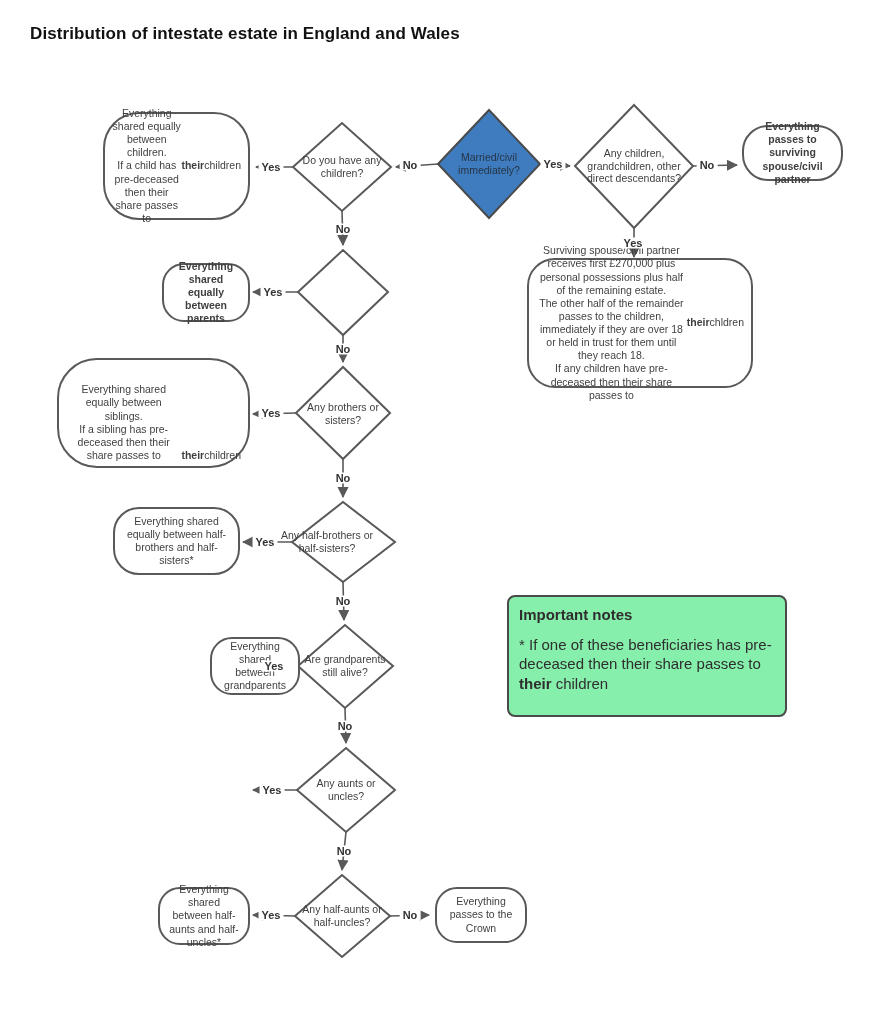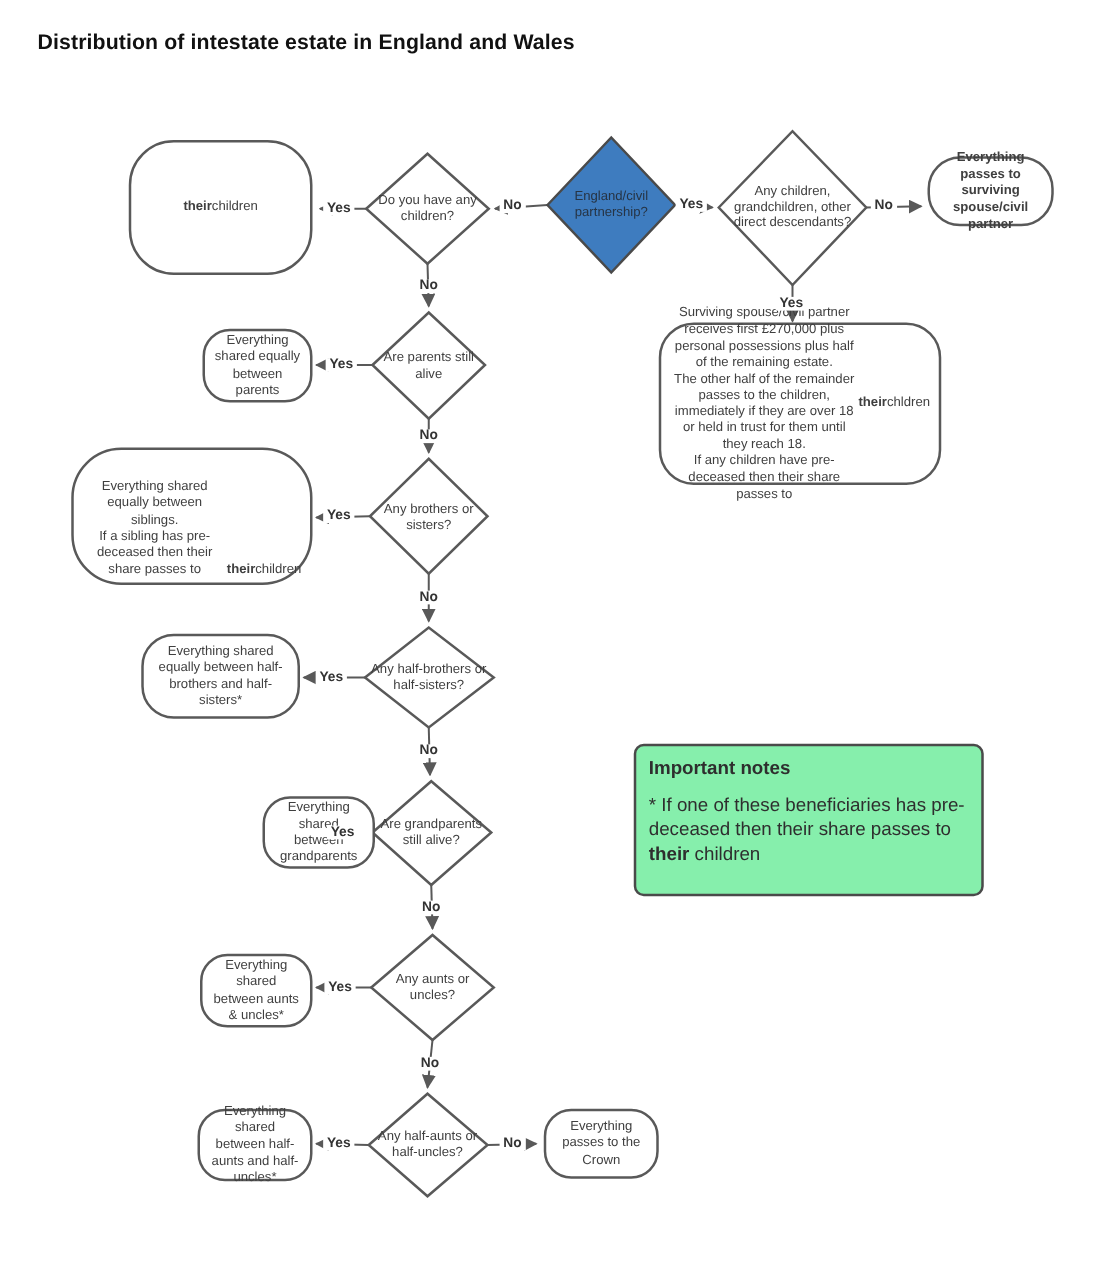--- a/index.html
+++ b/index.html
@@ -78,40 +78,39 @@
       <polygon points="298,292 343,250 388,292 343,335"></polygon>
       <polygon points="296,413 343,367 390,413 343,459"></polygon>
       <polygon points="292,542 343,502 395,542 343,582"></polygon>
       <polygon points="298,666 345,625 393,666 345,708"></polygon>
       <polygon points="297,790 346,748 395,790 346,832"></polygon>
       <polygon points="295,916 342,875 390,916 342,957"></polygon>
     </g>
   </svg>
 
   <div class="dlabel" style="left:300px;top:130px;width:84px;height:74px;">Do you have any children?</div>
-  <div class="dlabel dlabel--highlight" style="left:446px;top:126px;width:86px;height:76px;">England/civil partnership?</div>
+  <div class="dlabel dlabel--highlight" style="left:446px;top:126px;width:86px;height:76px;">Married/civil immediately?</div>
   <div class="dlabel" style="left:584px;top:120px;width:100px;height:92px;">Any children, grandchildren, other direct descendants?</div>
-  <div class="dlabel" style="left:303px;top:254px;width:80px;height:77px;">Are parents still alive</div>
   <div class="dlabel" style="left:303px;top:375px;width:80px;height:77px;">Any brothers or sisters?</div>
-  <div class="dlabel" style="left:296px;top:504px;width:94px;height:76px;">Any half-brothers or half-sisters?</div>
+  <div class="dlabel" style="left:280px;top:504px;width:94px;height:76px;">Any half-brothers or half-sisters?</div>
   <div class="dlabel" style="left:302px;top:628px;width:86px;height:76px;">Are grandparents still alive?</div>
   <div class="dlabel" style="left:306px;top:752px;width:80px;height:76px;">Any aunts or uncles?</div>
   <div class="dlabel" style="left:299px;top:878px;width:86px;height:76px;">Any half-aunts or half-uncles?</div>
 
-  <div class="box" style="left:103px;top:112px;width:147px;height:108px;border-radius:36px;"><b>their</b><span> children</span></div>
+  <div class="box" style="left:103px;top:112px;width:147px;height:108px;border-radius:36px;"><span>Everything shared equally between children.
+If a child has pre-deceased then their share passes to </span><b>their</b><span> children</span></div>
   <div class="box" style="left:742px;top:125px;width:101px;height:56px;border-radius:26px;font-weight:bold;">Everything passes to surviving spouse/civil partner</div>
   <div class="box" style="left:527px;top:258px;width:226px;height:130px;border-radius:28px;"><span>Surviving spouse/civil partner receives first £270,000 plus personal possessions plus half of the remaining estate.
 The other half of the remainder passes to the children, immediately if they are over 18 or held in trust for them until they reach 18.
 If any children have pre-deceased then their share passes to </span><b>their</b><span> chldren</span></div>
-  <div class="box" style="left:162px;top:263px;width:88px;height:59px;border-radius:22px;">Everything shared equally between parents</div>
+  <div class="box" style="left:162px;top:263px;width:88px;height:59px;border-radius:22px;font-weight:bold;">Everything shared equally between parents</div>
   <div class="box" style="left:57px;top:358px;width:193px;height:110px;border-radius:40px;align-items:flex-end;"><span>Everything shared equally between siblings.
 If a sibling has pre-deceased then their share passes to </span><b>their</b><span> children</span></div>
   <div class="box" style="left:113px;top:507px;width:127px;height:68px;border-radius:26px;">Everything shared equally between half-brothers and half-sisters*</div>
   <div class="box" style="left:162px;top:637px;width:90px;height:58px;border-radius:22px;margin-left:48px;">Everything shared between grandparents</div>
-  <div class="box" style="left:160px;top:763px;width:90px;height:59px;border-radius:22px;">Everything shared between aunts &amp; uncles*</div>
   <div class="box" style="left:158px;top:887px;width:92px;height:58px;border-radius:22px;">Everything shared between half-aunts and half-uncles*</div>
   <div class="box" style="left:435px;top:887px;width:92px;height:56px;border-radius:22px;">Everything passes to the Crown</div>
 
   <div class="edge-label" style="left:271px;top:167px;">Yes</div>
   <div class="edge-label" style="left:410px;top:165px;">No</div>
   <div class="edge-label" style="left:553px;top:164px;">Yes</div>
   <div class="edge-label" style="left:707px;top:165px;">No</div>
   <div class="edge-label" style="left:343px;top:229px;">No</div>
   <div class="edge-label" style="left:633px;top:243px;">Yes</div>
   <div class="edge-label" style="left:343px;top:349px;">No</div>

